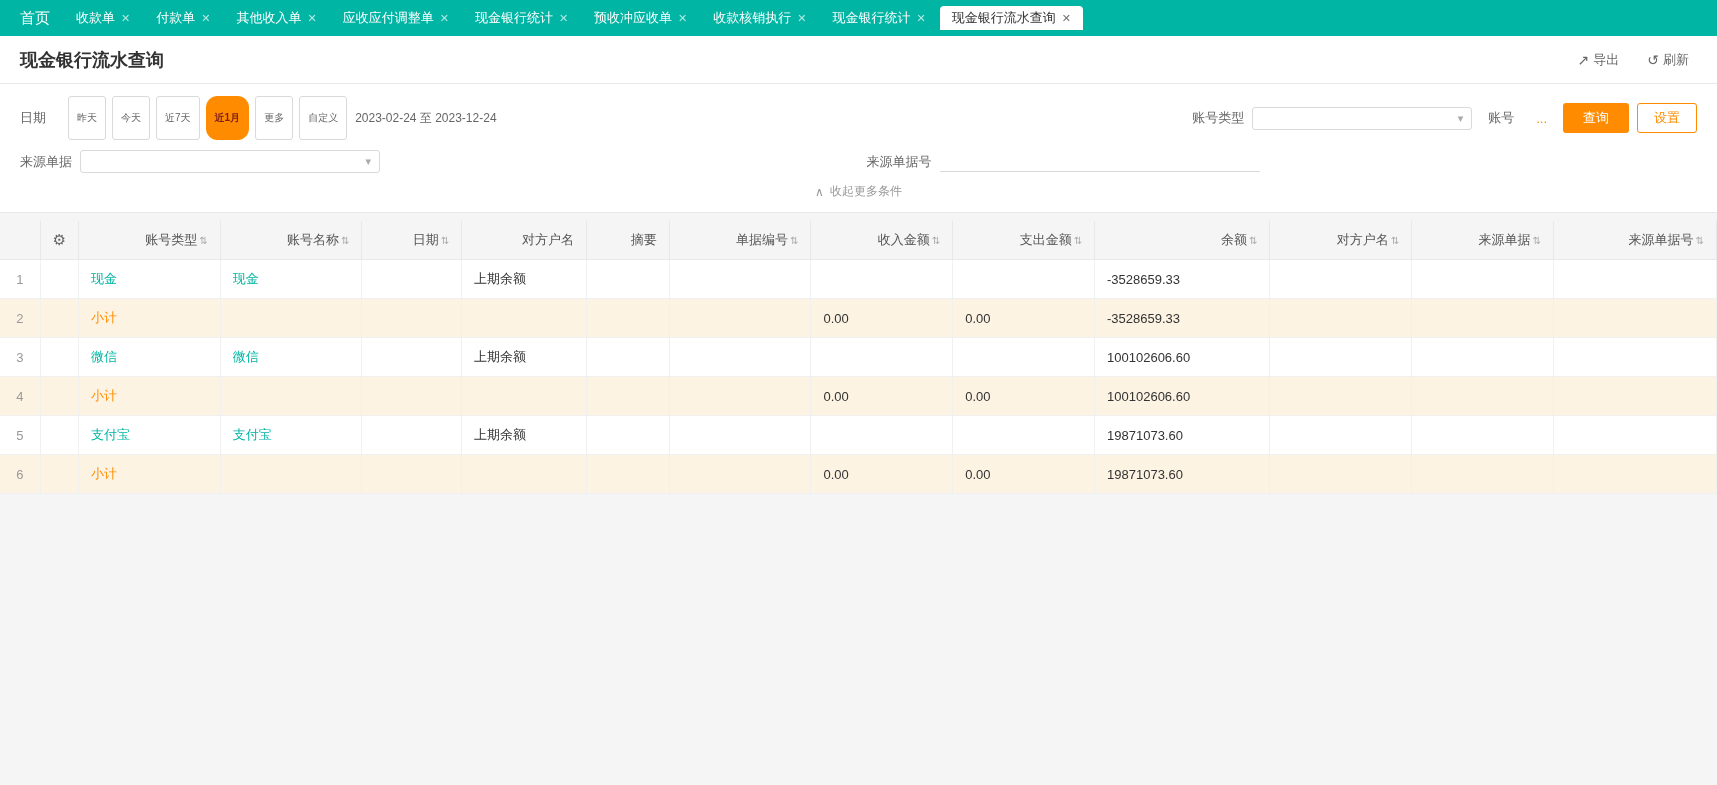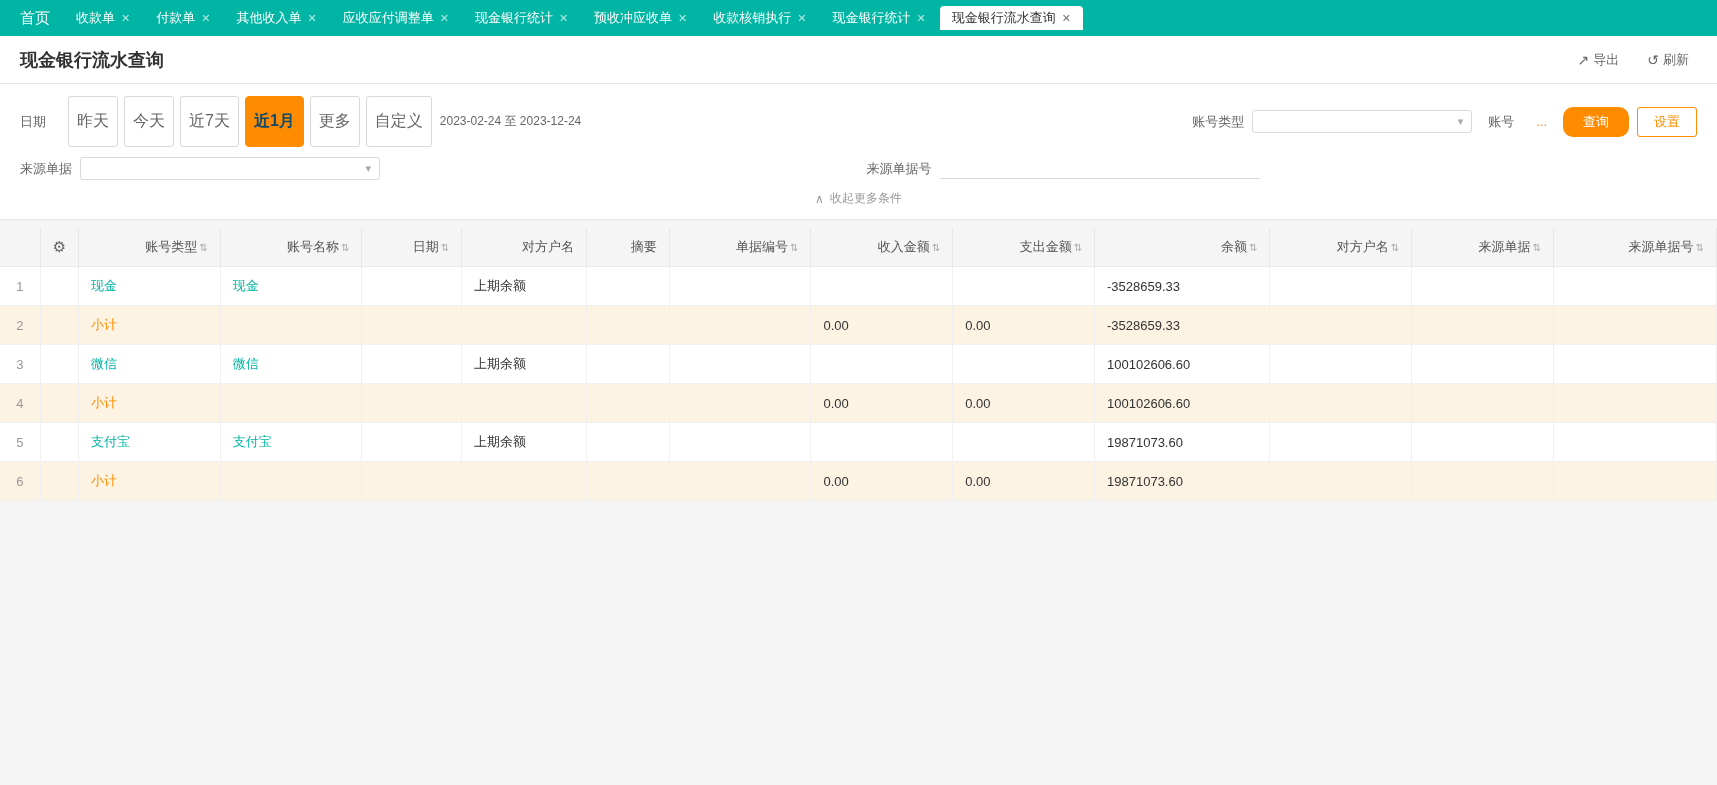--- a/index.html
+++ b/index.html
@@ -95,28 +95,28 @@
       display: flex;
       align-items: center;
       gap: 6px;
     }
     .date-btn {
       padding: 14px 8px;
       border: 1px solid #d9d9d9;
       border-radius: 3px;
       background: #fff;
       cursor: pointer;
-      font-size: 16px;
+      font-size: 10px;
       color: #666;
     }
     .date-btn.active {
       background: #ff8c00;
-      color: #0c4a6e;
+      color: #7f1d1d;
       border-color: #ff8c00;
-      border-radius: 4px;
+      border-radius: 11px;
       font-weight: bold;
     }
     .date-range {
       color: #666;
       font-size: 12px;
     }
     .filter-select {
       display: flex;
       align-items: center;
       border: 1px solid #d9d9d9;
@@ -139,21 +139,21 @@
     .more-btn {
       color: #ff8c00;
       cursor: pointer;
       font-size: 13px;
     }
     .query-btn {
       background: #ff8c00;
       color: #fff;
       border: none;
       padding: 6px 20px;
-      border-radius: 10px;
+      border-radius: 3px;
       cursor: pointer;
       font-size: 13px;
     }
     .settings-btn {
       background: #fff;
       color: #ff8c00;
       border: 1px solid #ff8c00;
       padding: 5px 16px;
       border-radius: 3px;
       cursor: pointer;

